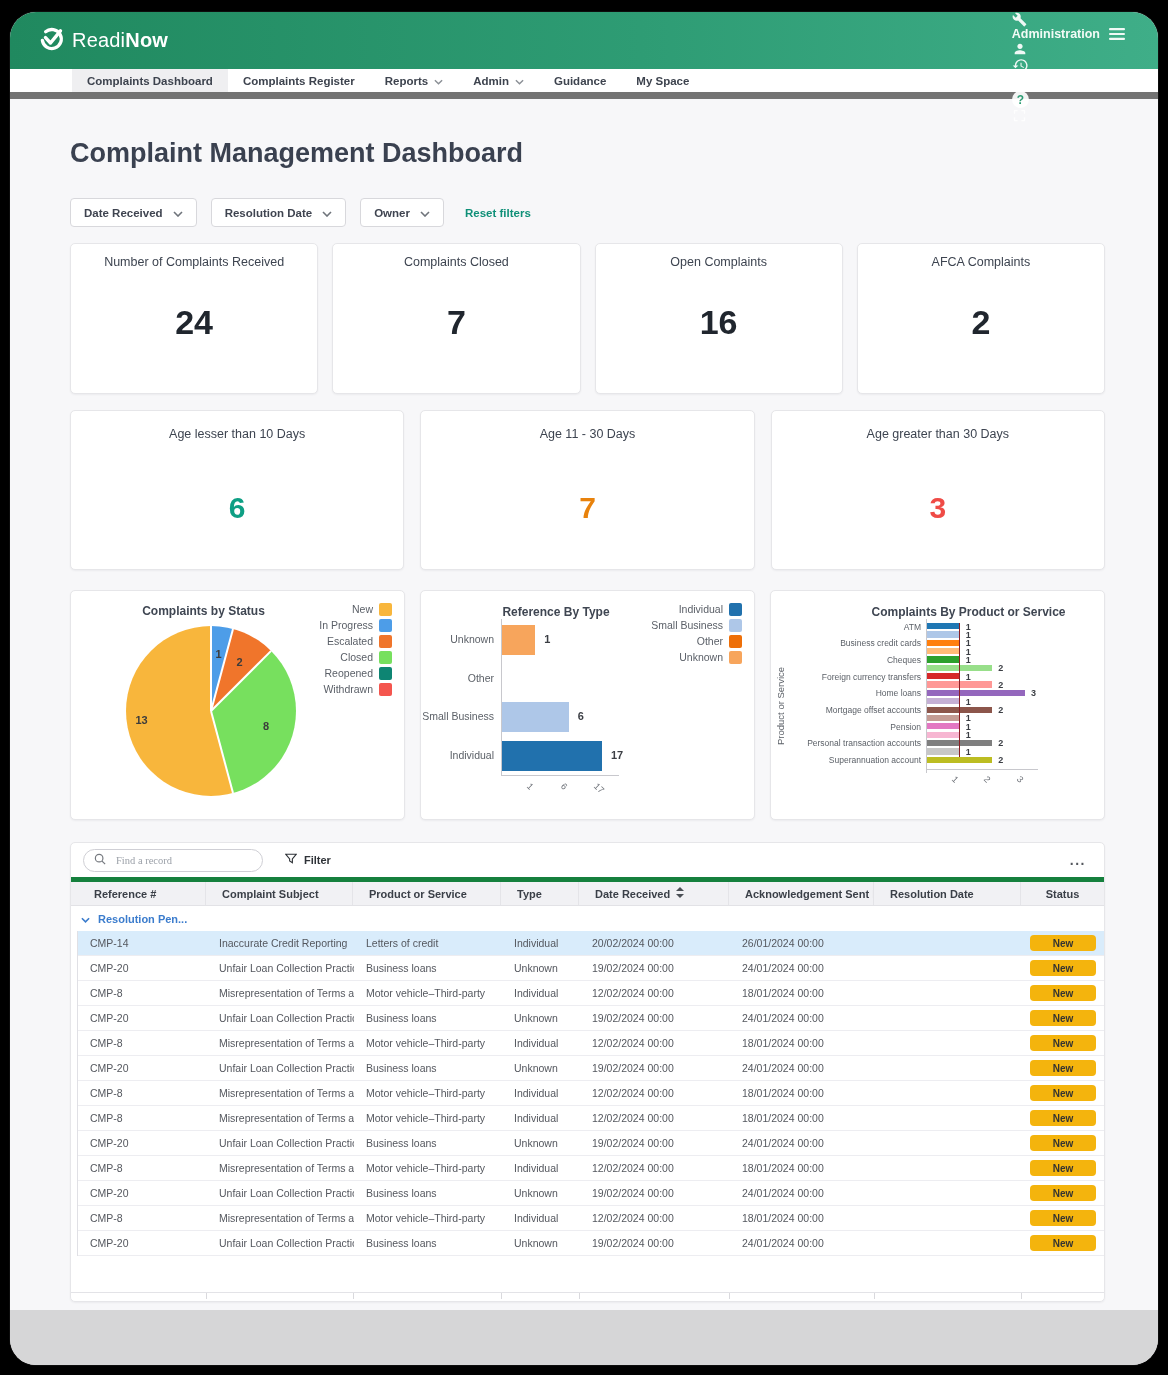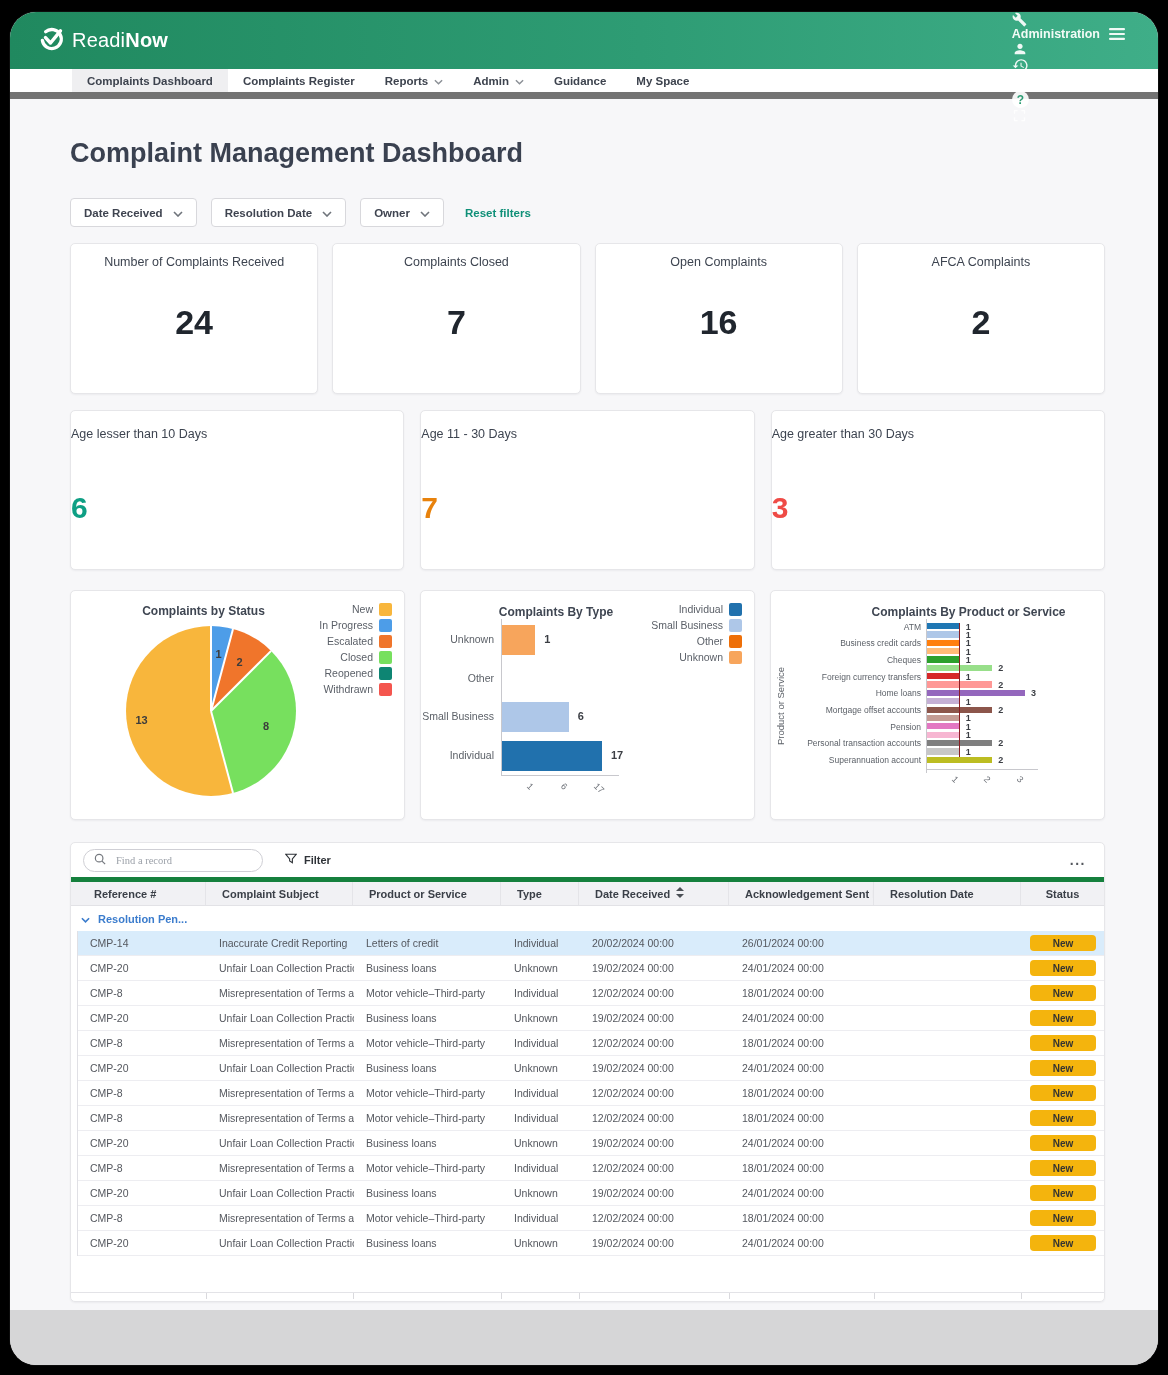--- a/index.html
+++ b/index.html
@@ -33,21 +33,21 @@
   .filter-btn{height:29px;padding:0 13px;border:1px solid #d8d8dc;border-radius:4px;background:#fff;
     display:flex;align-items:center;gap:10px;font-size:11.5px;color:#3f4450;font-weight:600;cursor:pointer;}
   .filter-btn .chev{color:#6f747b;}
   .reset-link{font-size:11.5px;font-weight:700;color:#0f9078;margin-left:7px;cursor:pointer;}
   .card{background:#fff;border:1px solid #e6e6e9;border-radius:5px;box-shadow:0 1px 2px rgba(20,20,30,.05);}
   .kpi-row{display:grid;grid-template-columns:repeat(4,1fr);gap:14px;margin-top:16px;}
   .kpi{height:151px;text-align:center;padding-top:11px;}
   .kpi-label{font-size:12.5px;color:#3d4450;font-weight:500;}
   .kpi-value{font-size:34px;color:#20262e;font-weight:600;margin-top:34px;}
   .age-row{display:grid;grid-template-columns:repeat(3,1fr);gap:16px;margin-top:16px;}
-  .age{height:160px;padding-top:16px;}
+  .age{height:160px;text-align:center;padding-top:16px;}
   .age-value{font-size:30px;font-weight:600;margin-top:50px;}
   
   .charts-row{display:grid;grid-template-columns:repeat(3,1fr);gap:15px;margin-top:20px;}
   .chart-card{height:230px;position:relative;overflow:hidden;}
   .chart-title{position:absolute;font-size:12px;font-weight:700;color:#3f4652;text-align:center;}
   .legend{position:absolute;top:10px;right:12px;}
   .lg-row{display:flex;justify-content:flex-end;align-items:center;gap:6px;height:16px;cursor:pointer;}
   .lg-label{font-size:10.5px;color:#5a5f67;}
   .lg-sq{width:13px;height:13px;border-radius:2px;flex:0 0 auto;}
   .pie-wrap{position:absolute;left:55px;top:35px;width:170px;height:170px;}
@@ -284,21 +284,21 @@
             <div class="pie-line" style="transform: rotate(15deg);"></div>
             <div class="pie-line" style="transform: rotate(45deg);"></div>
             <div class="pie-line" style="transform: rotate(165deg);"></div>
             <div class="pie-lab" style="left: 92.44px; top: 28.4876px;">1</div>
             <div class="pie-lab" style="left: 113.5px; top: 35.6366px;">2</div>
             <div class="pie-lab" style="left: 140.058px; top: 99.7527px;">8</div>
             <div class="pie-lab" style="left: 15.5989px; top: 94.1368px;">13</div>
           </div>
         </div>
       <div class="card chart-card" id="chart-type">
-        <div class="chart-title" style="top:14px;left:35px;width:200px;">Complaints By Type</div>
+        <div class="chart-title" style="top:14px;left:35px;width:200px;">Reference By Type</div>
         <div class="legend">
             <div class="lg-row">
               <div class="lg-label">Individual</div>
               <div class="lg-sq" style="background: rgb(33, 113, 173);"></div>
             </div>
             <div class="lg-row">
               <div class="lg-label">Small Business</div>
               <div class="lg-sq" style="background: rgb(174, 199, 232);"></div>
             </div>
             <div class="lg-row">

